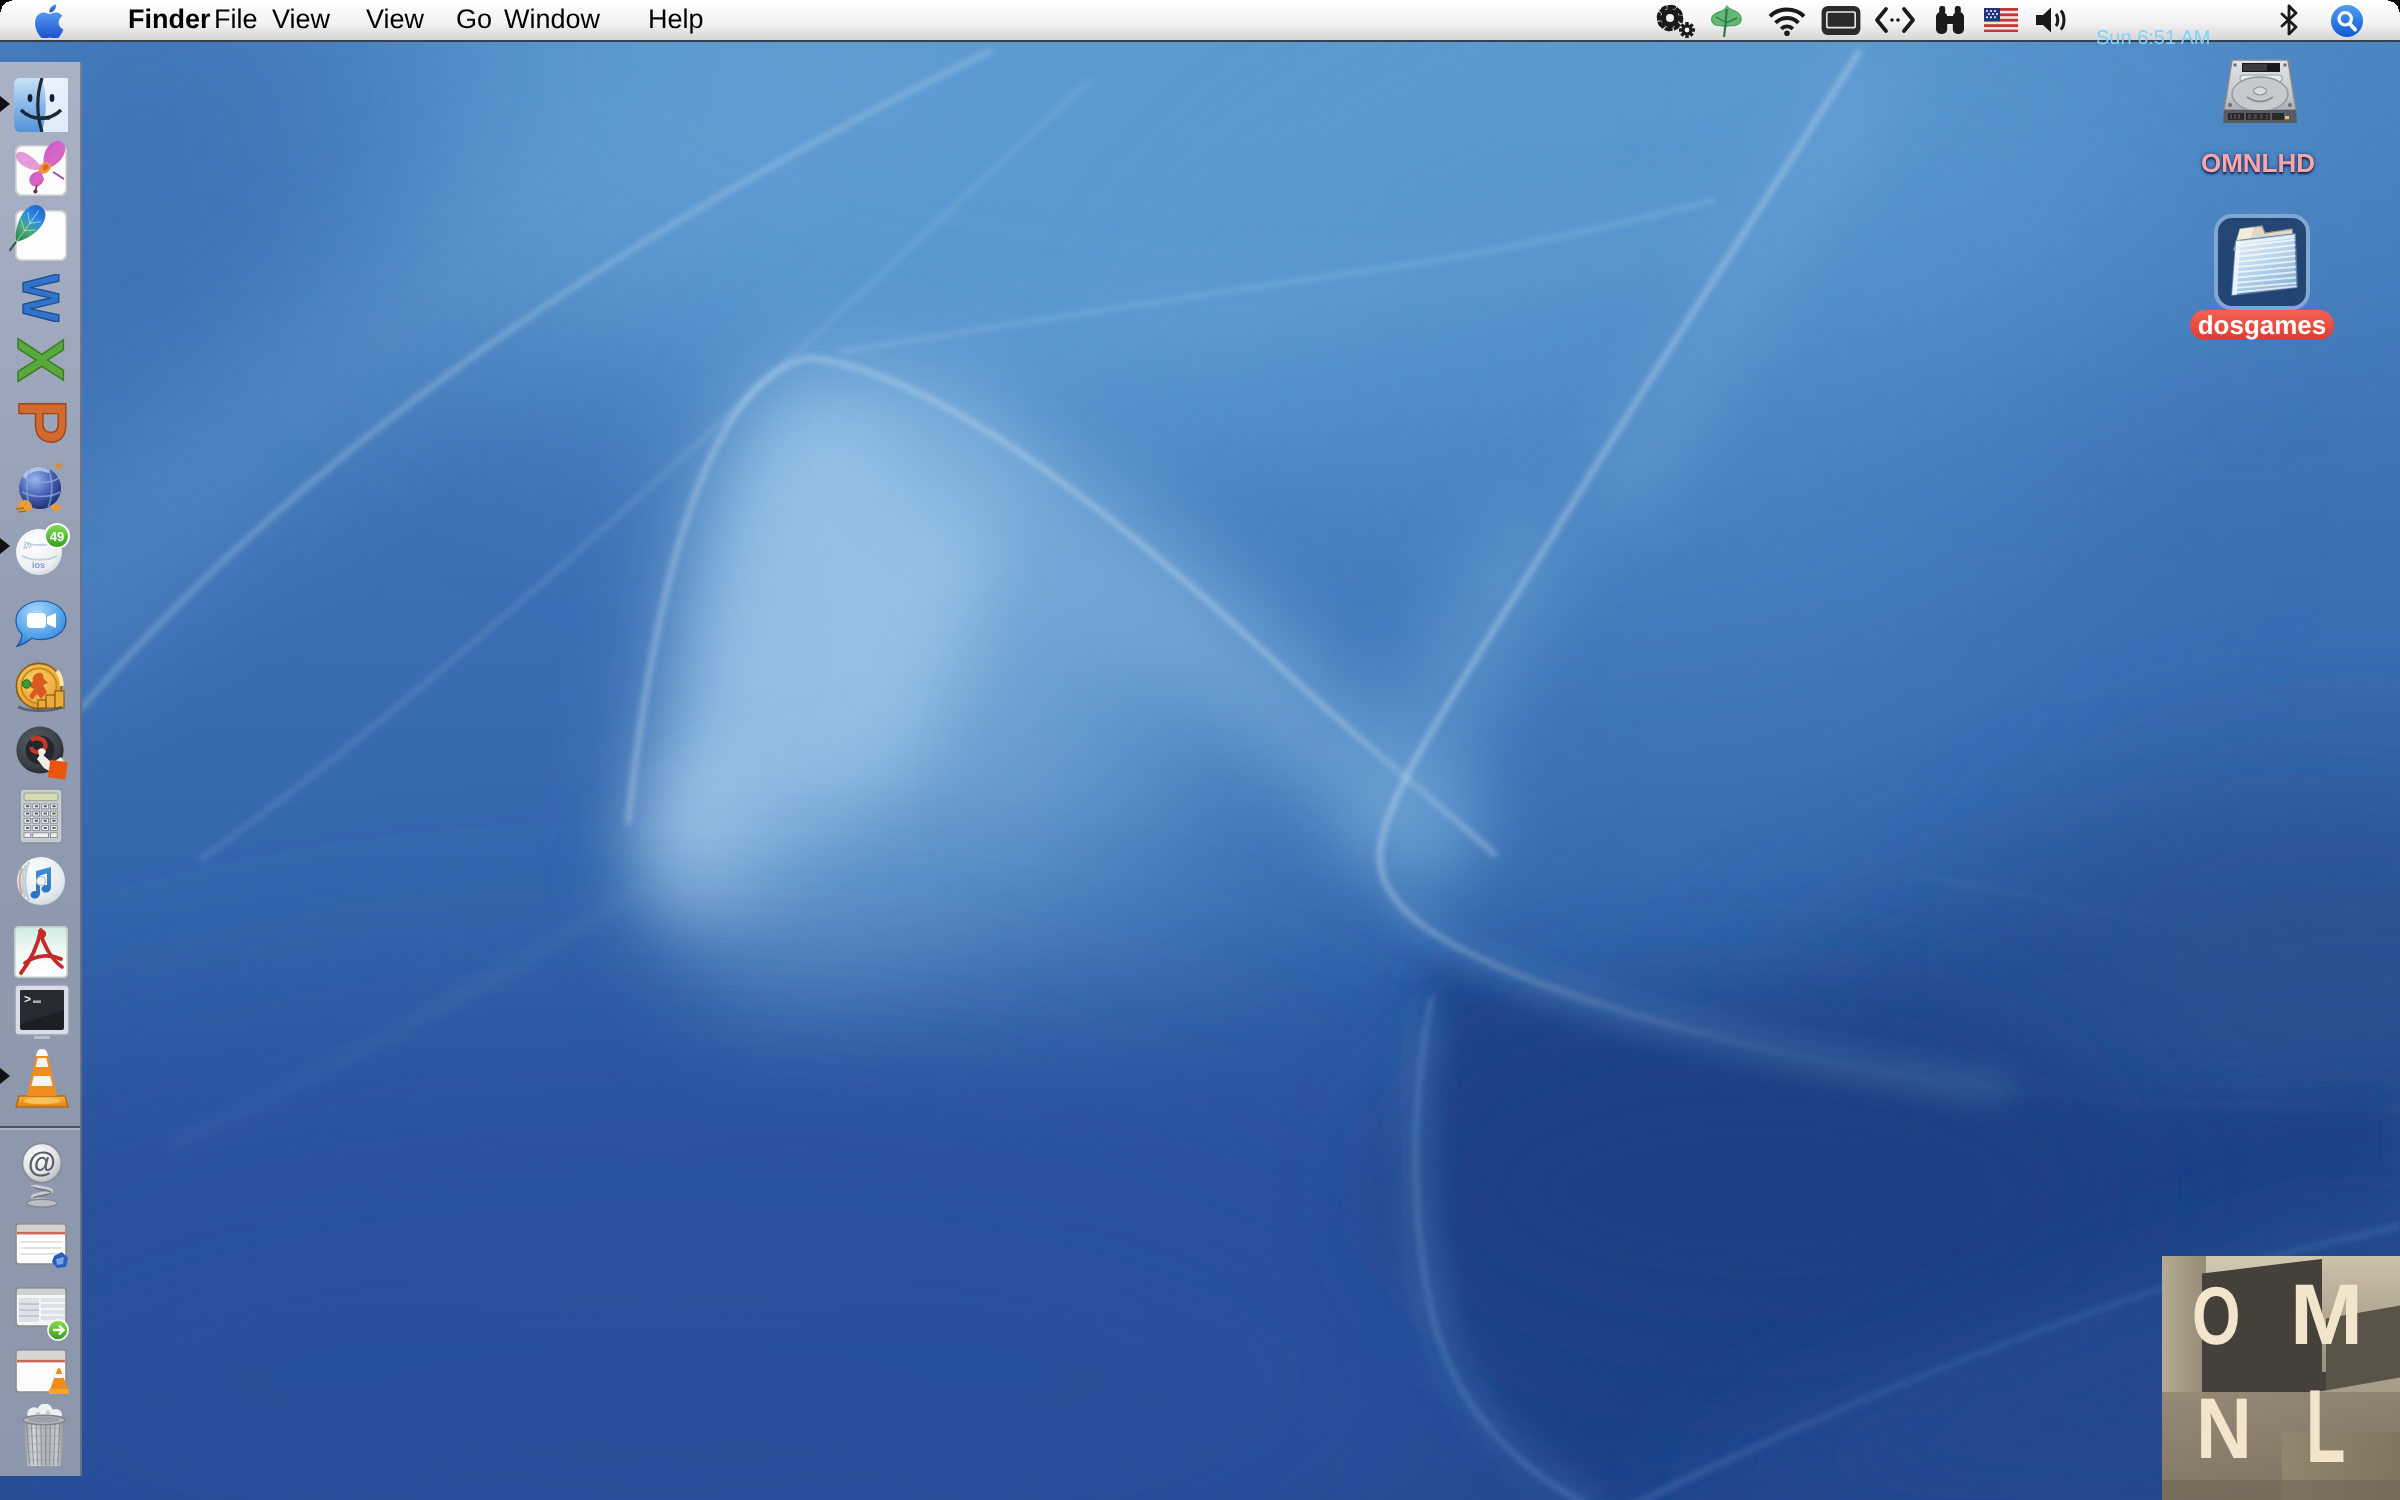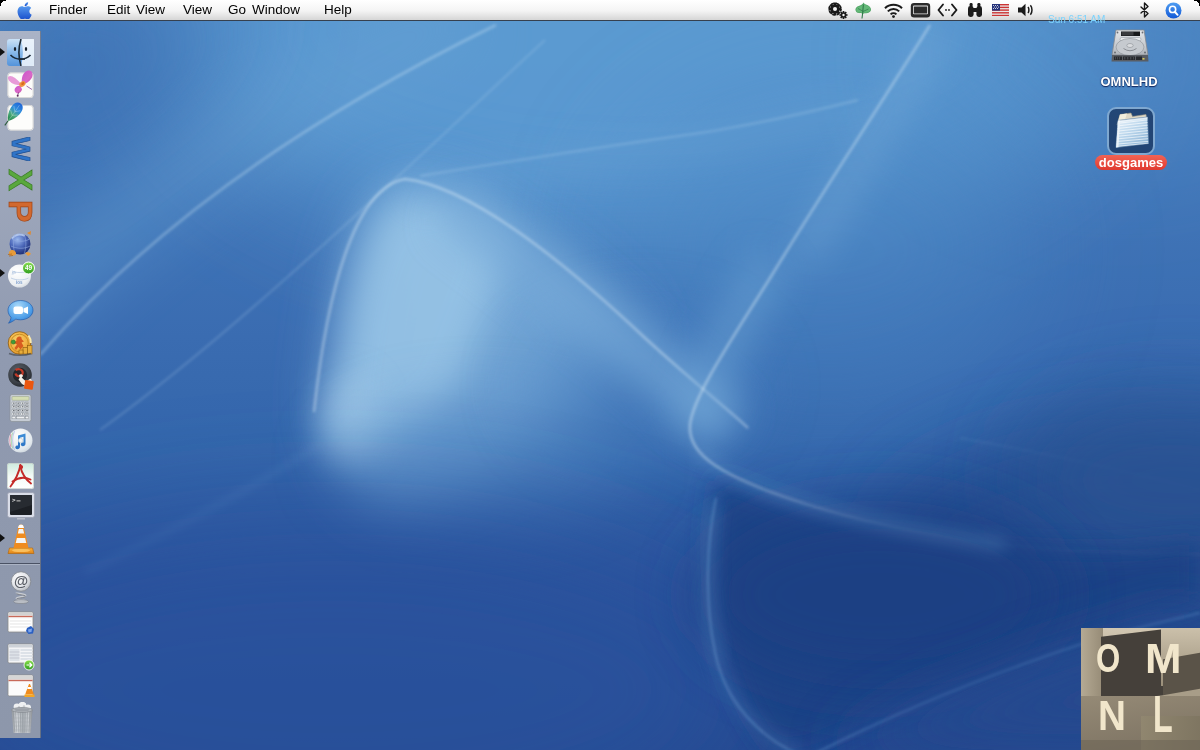--- a/index.html
+++ b/index.html
@@ -5,21 +5,21 @@
 body{width:1200px;height:750px;overflow:hidden;position:relative;background:#2c55a0;font-family:"Liberation Sans",sans-serif;}
 #wall{position:absolute;left:0;top:0;}
 #menubar{position:absolute;left:0;top:0;width:1200px;height:20px;background:linear-gradient(#ffffff,#f4f4f4 55%,#e3e3e3 80%,#d6d6d6 100%);border-bottom:1px solid #36404e;}
 .mtext{position:absolute;top:2px;font-size:13.5px;color:#000;}
 .corner{position:absolute;top:0;width:6px;height:6px;z-index:5;}
 #clock{position:absolute;top:14px;left:1048px;font-size:10px;color:#7dd3fc;}
 #dock{position:absolute;left:0;top:31px;width:40px;height:707px;background:linear-gradient(#aab3c6,#909ab0 45%,#8d97ab);border-right:1px solid rgba(70,80,100,0.55);}
 #docksep{position:absolute;left:0;top:563px;width:40px;height:1px;background:#4a5264;border-bottom:1px solid #aab3c4;}
 .di{position:absolute;left:7px;width:27px;height:27px;}
 .tri{position:absolute;left:0px;width:0;height:0;border-left:5px solid #111;border-top:4px solid transparent;border-bottom:4px solid transparent;}
-.dlabel{position:absolute;color:#ffffff;font-weight:bold;font-size:13px;text-align:center;}
+.dlabel{position:absolute;color:#fca5a5;font-weight:bold;font-size:13px;text-align:center;}
 </style></head>
 <body>
 <svg id="wall" width="1200" height="750" viewBox="0 0 1200 750">
 <defs>
 <linearGradient id="bg" x1="0" y1="0" x2="0" y2="1">
 <stop offset="0" stop-color="#4a82c0"></stop>
         <stop offset="0.45" stop-color="#3a6cb1"></stop>
         <stop offset="0.6" stop-color="#3466ab"></stop>
         <stop offset="0.78" stop-color="#2a529c"></stop>
         <stop offset="1" stop-color="#23488f"></stop>
@@ -108,22 +108,22 @@
 <defs>
       <linearGradient id="apg" x1="0" y1="0" x2="0" y2="1">
         <stop offset="0" stop-color="#5598ee"></stop>
         <stop offset="1" stop-color="#1a50cc"></stop>
       </linearGradient>
     </defs>
 <path fill="url(#apg)" d="M 11.2,8.6 c 0,-2 1.6,-3 1.7,-3.1 c -0.9,-1.4 -2.4,-1.6 -2.9,-1.6 c -1.2,-0.1 -2.4,0.7 -3,0.7 c -0.6,0 -1.6,-0.7 -2.6,-0.7 c -1.3,0 -2.6,0.8 -3.3,2 c -1.4,2.4 -0.4,6 1,8 c 0.7,1 1.5,2.1 2.5,2 c 1,0 1.4,-0.6 2.6,-0.6 c 1.2,0 1.6,0.6 2.6,0.6 c 1.1,0 1.8,-1 2.4,-2 c 0.8,-1.1 1.1,-2.2 1.1,-2.3 c 0,0 -2.1,-0.8 -2.1,-3 z"></path>
 <path fill="url(#apg)" d="M 9.3,2.7 c 0.5,-0.7 0.9,-1.6 0.8,-2.5 c -0.8,0 -1.7,0.5 -2.3,1.2 c -0.5,0.6 -1,1.5 -0.8,2.4 c 0.9,0.1 1.8,-0.4 2.3,-1.1 z"></path>
 </svg>
 
-<div class="mtext" style="left:49px;font-weight:normal;">Finder</div>
-<div class="mtext" style="left:107px;">Edit</div>
+<div class="mtext" style="left:64px;font-weight:bold;">Finder</div>
+<div class="mtext" style="left:107px;">File</div>
 <div class="mtext" style="left:136px;">View</div>
 <div class="mtext" style="left:183px;">View</div>
 <div class="mtext" style="left:228px;text-align:right;">Go</div>
 <div class="mtext" style="left:252px;">Window</div>
 <div class="mtext" style="left:324px;">Help</div>
 <div id="clock">Sun 6:51 AM</div>
 
 <svg style="position:absolute;left:827px;top:1px;z-index:6" width="22" height="19" viewBox="0 0 22 19">
 <g fill="#1a1a1a">
       <circle cx="8" cy="8" r="4.6"></circle>

